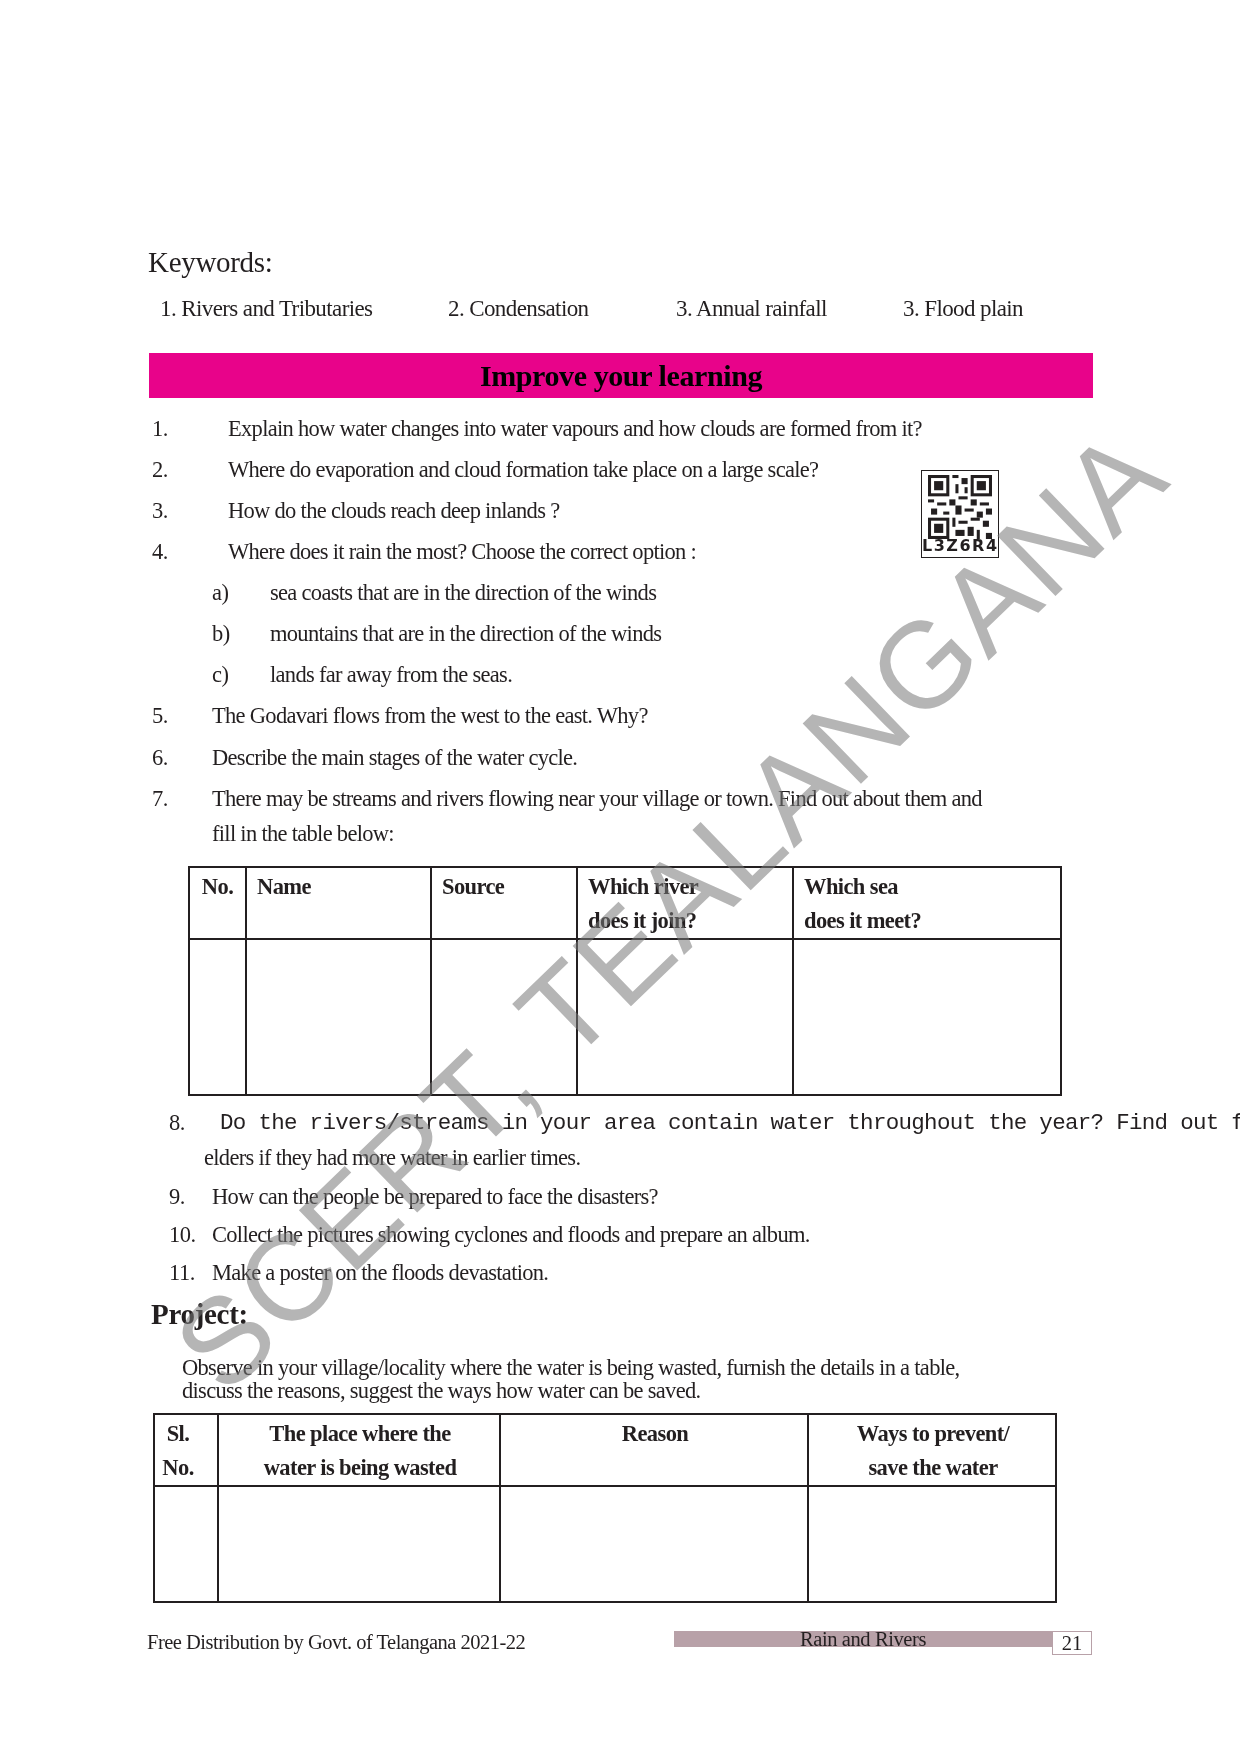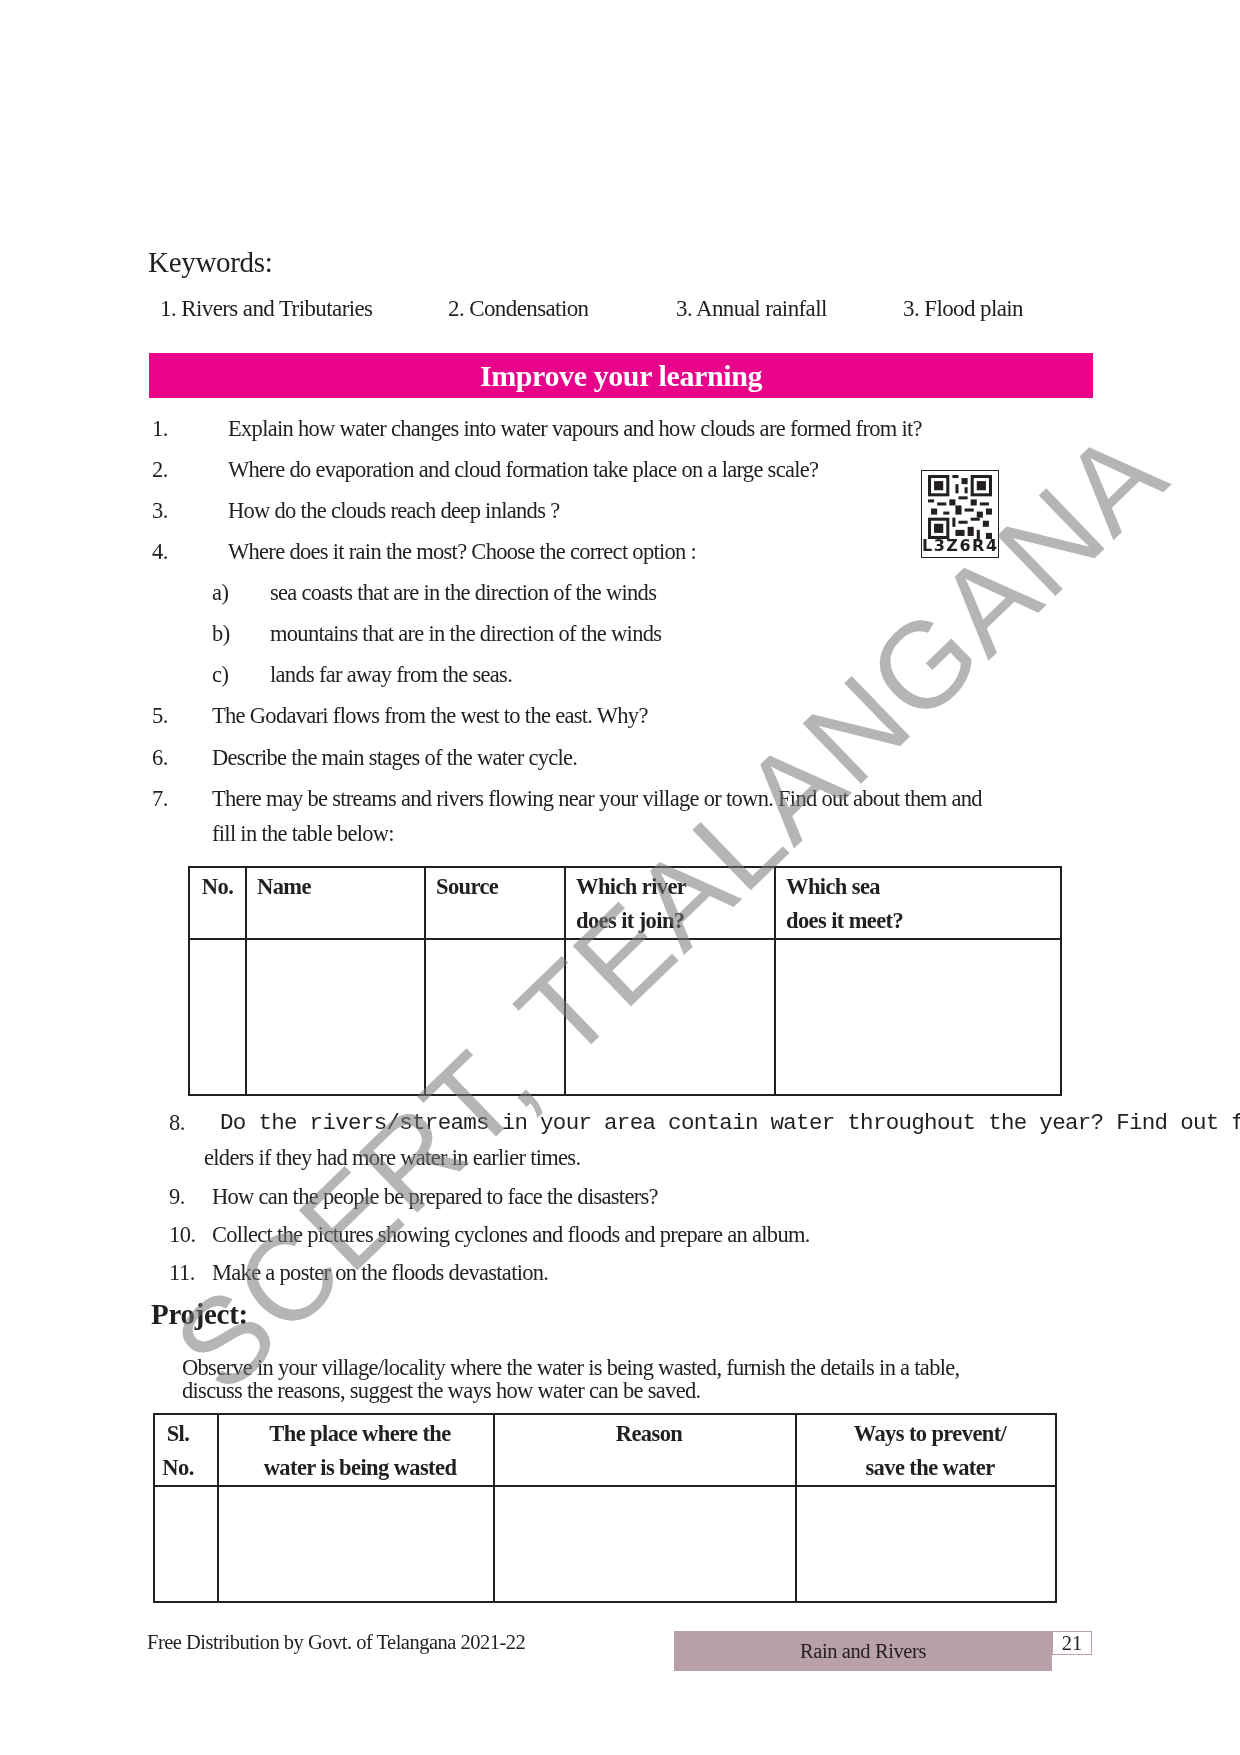--- a/index.html
+++ b/index.html
@@ -3,36 +3,36 @@
 <meta charset="utf-8">
 <style>
   html, body { margin:0; padding:0; background:#ffffff; }
   body { width:1240px; height:1755px; position:relative; overflow:hidden;
          font-family:"Liberation Serif", "DejaVu Serif", serif; color:#231f20; }
   .abs { position:absolute; }
   .kw-head { left:148px; top:246px; font-size:29px; font-weight:normal; letter-spacing:-0.3px; }
   .kw-item { top:296px; font-size:23px; letter-spacing:-0.6px; white-space:nowrap; }
   .banner { left:149px; top:353px; width:944px; height:45px; background:#E8038A;
             display:flex; align-items:center; justify-content:center; }
-  .banner span { color:#ffffff; font-size:30px; font-weight:bold; letter-spacing:-0.4px;font-family:Liberation Serif, serif; }
+  .banner span { color:#000000; font-size:30px; font-weight:bold; letter-spacing:-0.4px;font-family:Liberation Serif, serif; }
   .q-num { font-size:22.5px; letter-spacing:-0.5px; white-space:nowrap; }
   .q-text { font-size:22.5px; letter-spacing:-0.7px; white-space:nowrap; }
   .qr { left:921px; top:470px; width:78px; height:88px; border:1.5px solid #231f20;
         box-sizing:border-box; background:#fff; }
   .qr-grid { position:absolute; left:6px; top:4px; width:64px; height:64px; }
   .qr-code { position:absolute; left:0; right:0; bottom:2px; text-align:center;
              font-family:"DejaVu Sans", sans-serif; font-size:16px; font-weight:bold; letter-spacing:1.5px; }
   table.grid { position:absolute; border-collapse:collapse; }
   table.grid th, table.grid td { border:2px solid #231f20; padding:0; vertical-align:top; }
   table.grid th { font-weight:bold; font-size:22.5px; letter-spacing:-0.6px; line-height:34px;
-                  text-align:left; padding:2px 2px 0 10px; }
+                  text-align:left; padding:2px 8px 0 10px; }
   .t2 th { text-align:center !important; }
   .proj-head { left:151px; top:1298px; font-size:29px; font-weight:bold; letter-spacing:-0.3px; }
   .footer-left { left:147px; top:1631px; font-size:20.5px; letter-spacing:-0.5px; white-space:nowrap; }
-  .footer-bar { left:674px; top:1631px; width:378px; height:40px; background:#B8A1A8;
+  .footer-bar { left:674px; top:1631px; width:378px; height:16px; background:#B8A1A8;
                 display:flex; align-items:center; justify-content:center; font-size:20.5px; letter-spacing:-0.4px; }
   .footer-page { left:1052px; top:1631px; width:40px; height:24px; border:1px solid #b8a1a8;
                  box-sizing:border-box; display:flex; align-items:center; justify-content:center; font-size:20.5px; }
   .watermark { left:-30px; top:840px; width:1400px; text-align:center; transform:rotate(-44deg);
                transform-origin:center center; font-family:"Liberation Sans", "DejaVu Sans", sans-serif;
                font-size:122px; color:rgba(120,120,120,0.55); letter-spacing:2px; white-space:nowrap;
                pointer-events:none; }
 </style>
 </head>
 <body>

